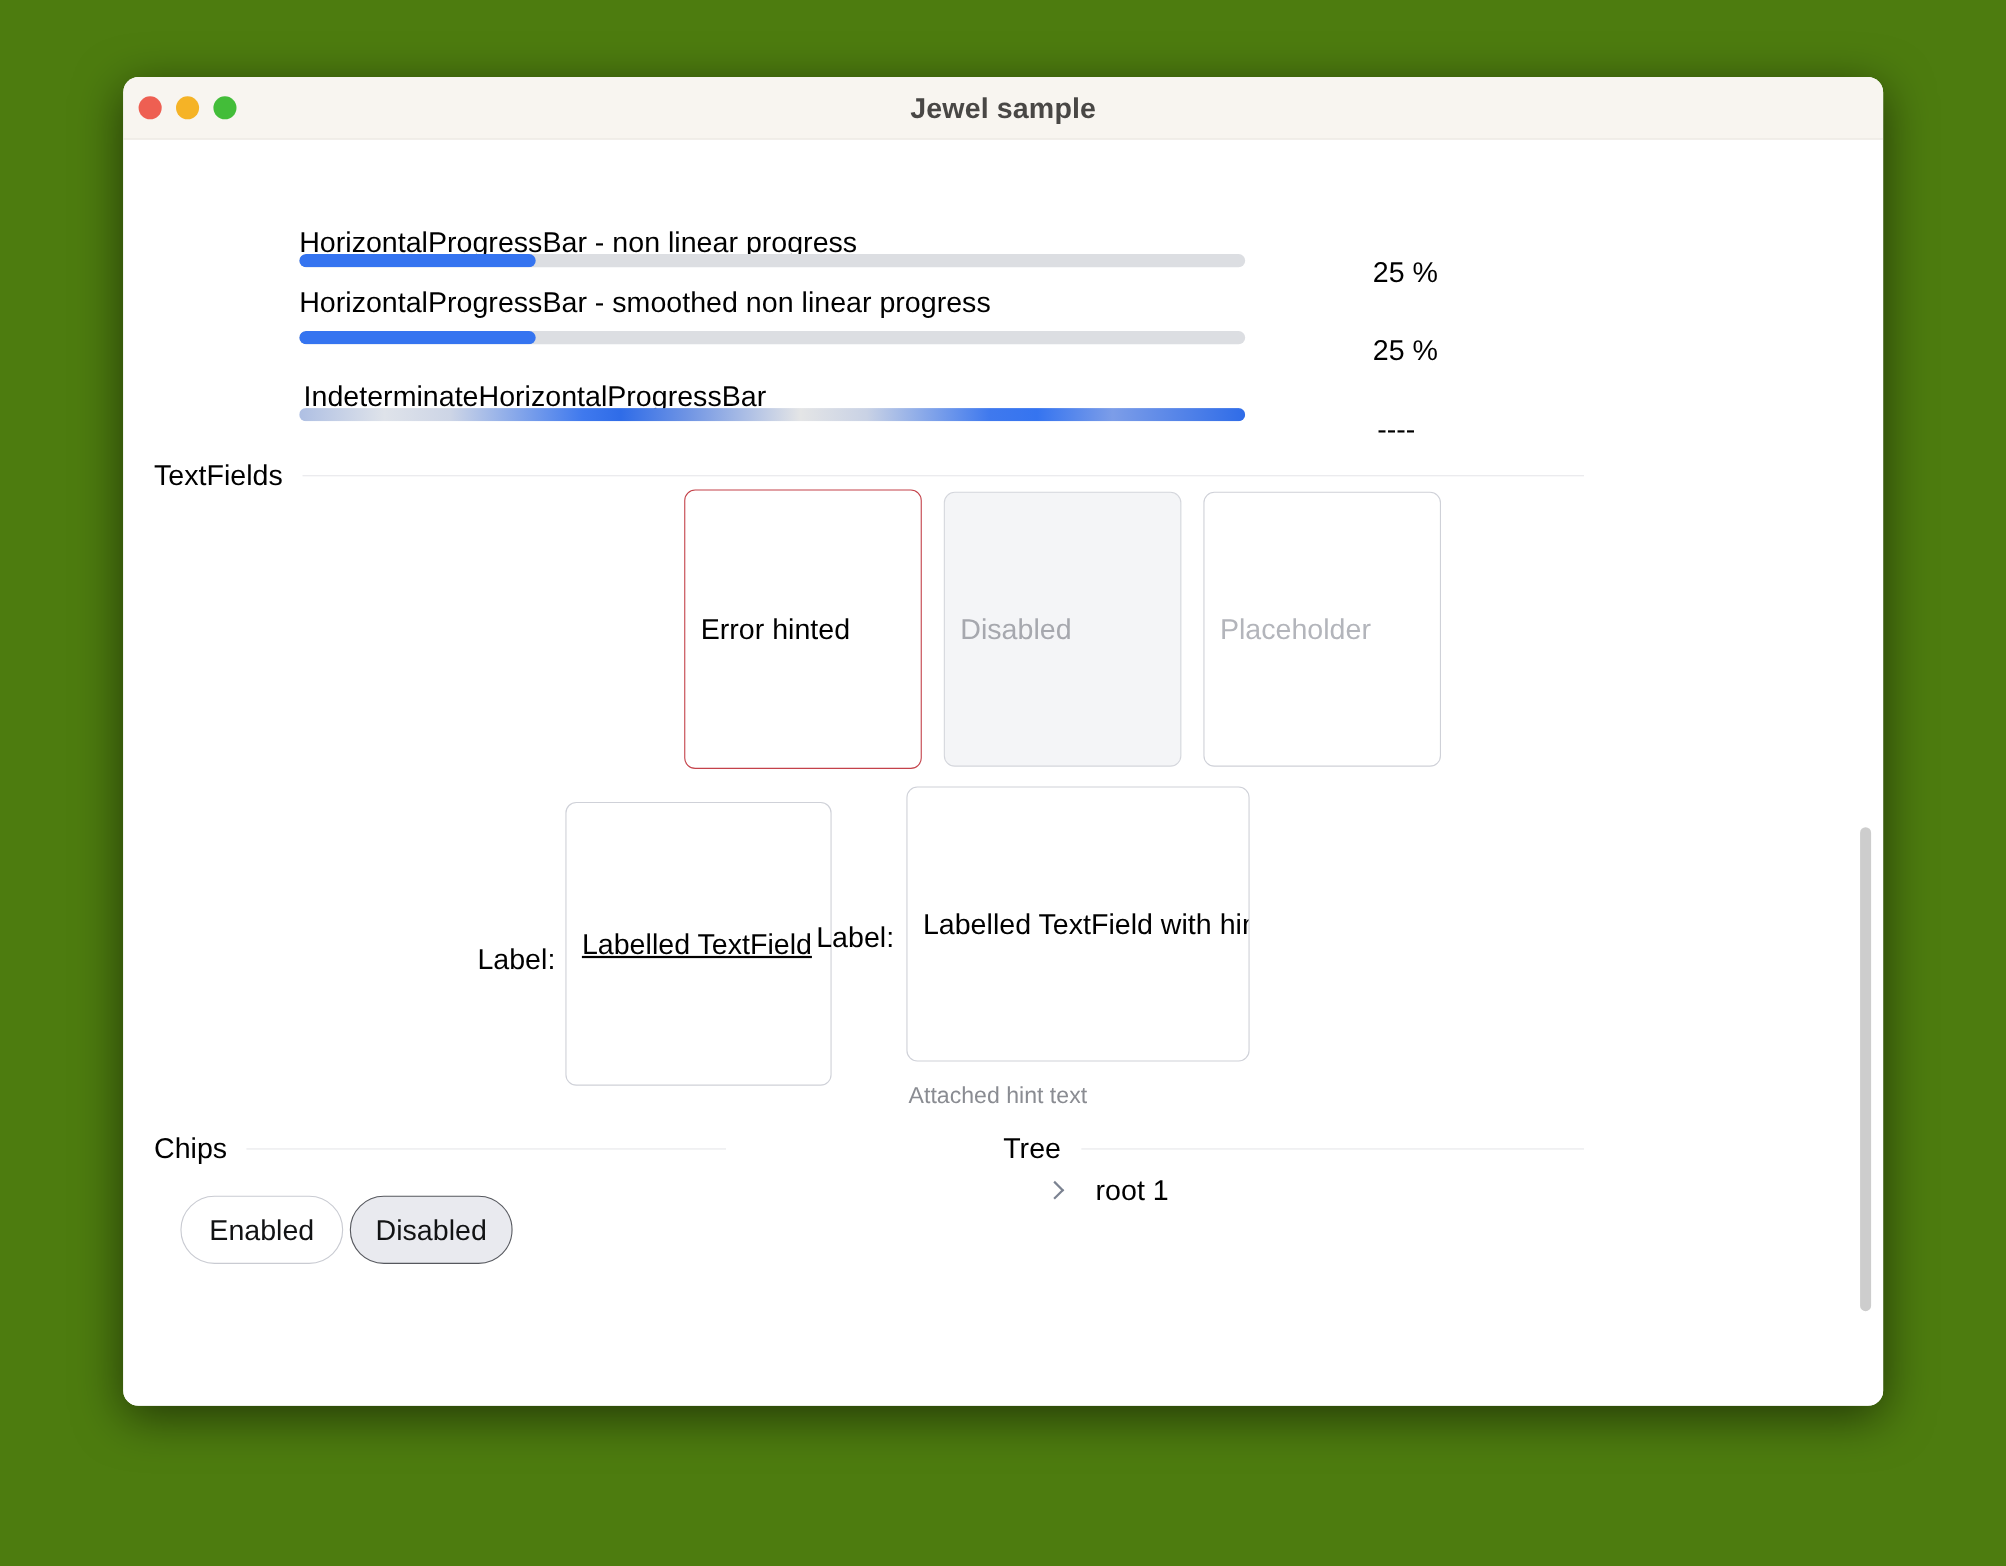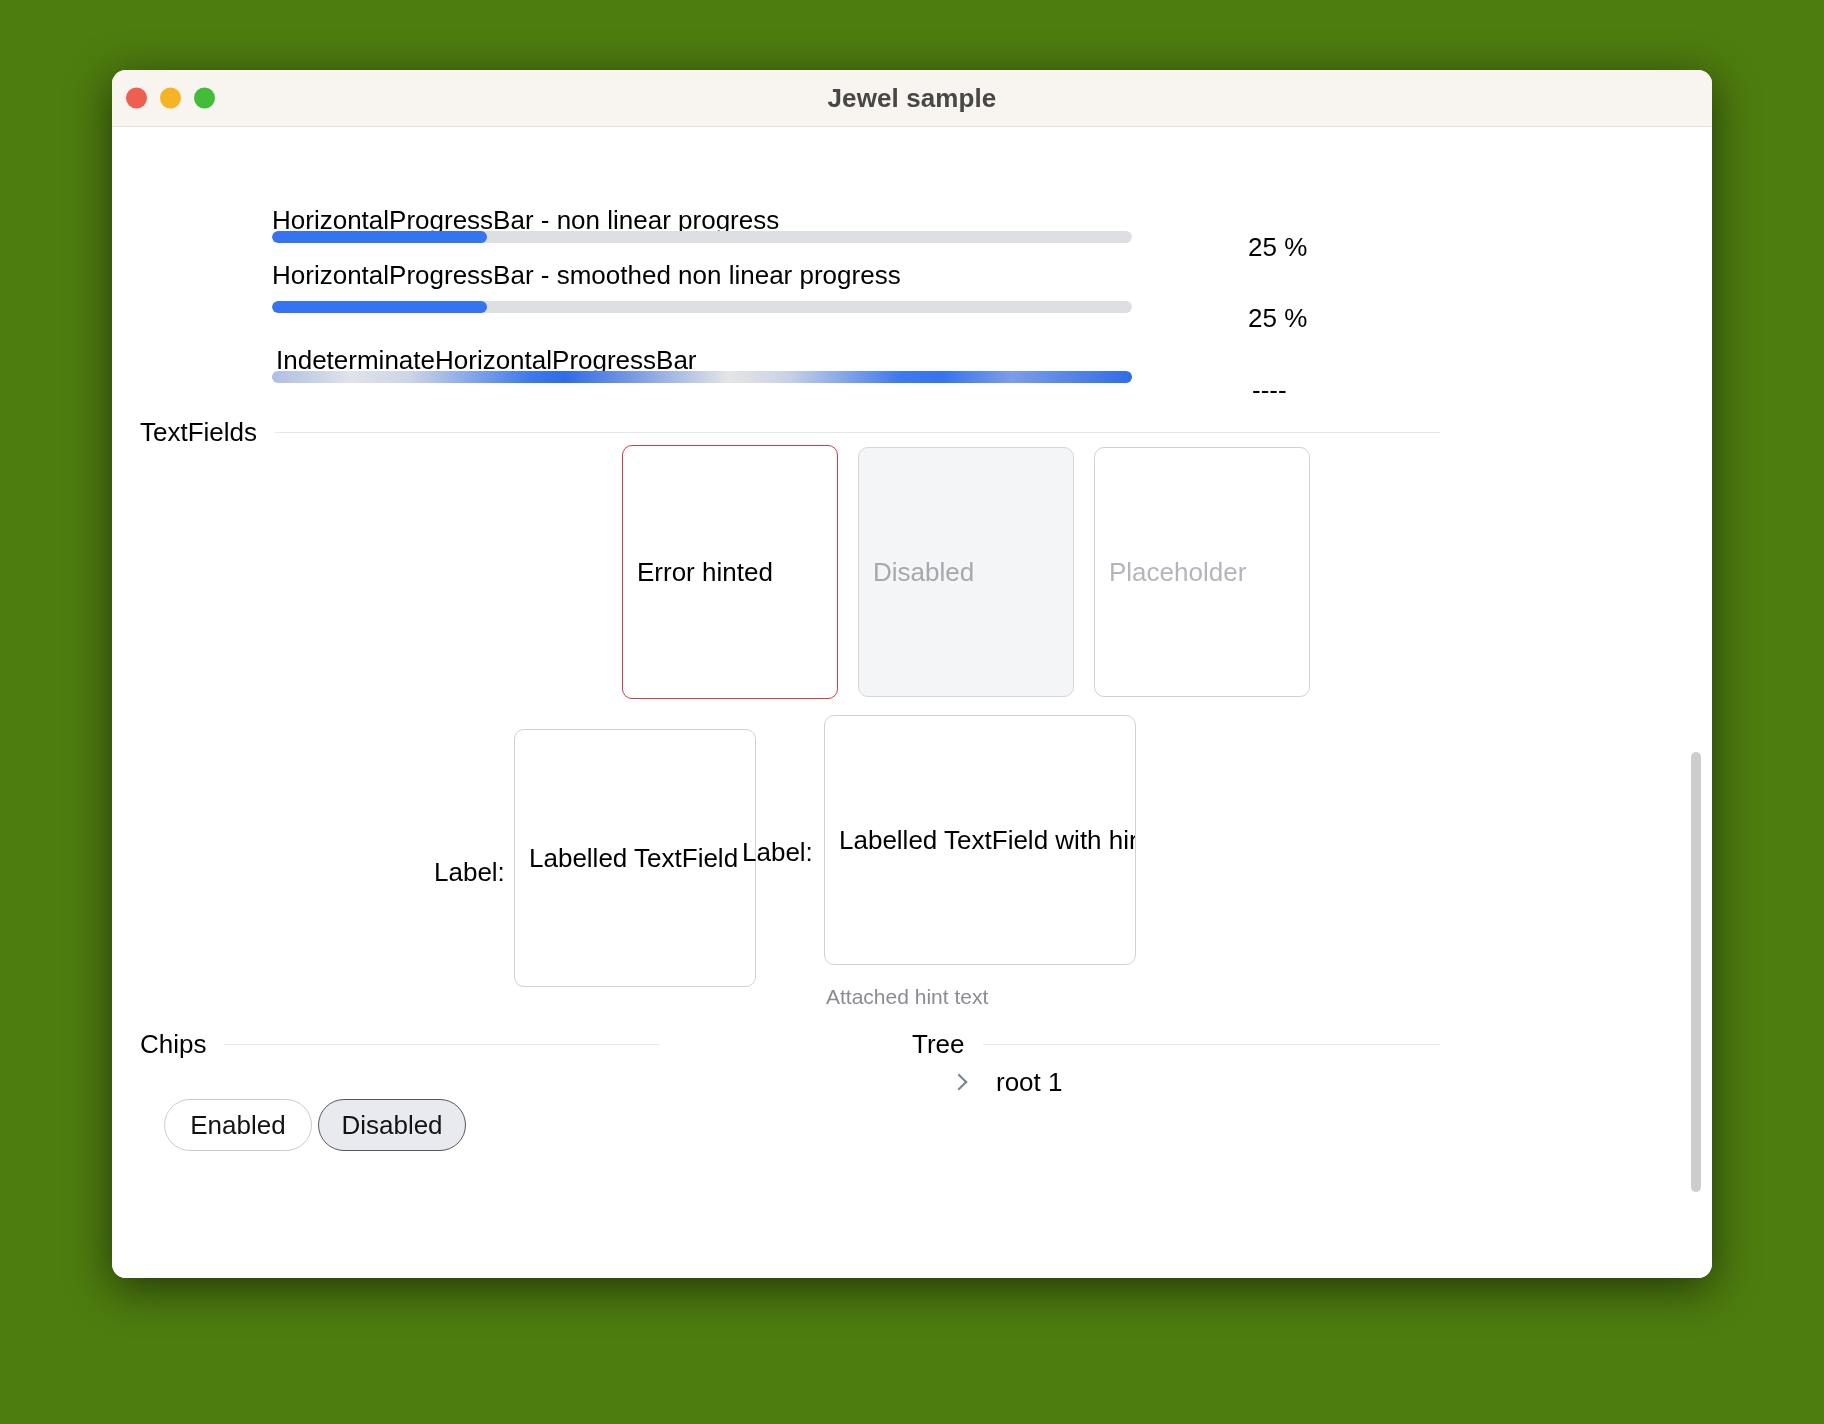--- a/index.html
+++ b/index.html
@@ -119,27 +119,26 @@
     font-size: 26px; color: #000; white-space: nowrap;
   }
   .hint-text {
     position: absolute;
     font-size: 21px; color: #8a8c92; white-space: nowrap;
   }
 
   
   .chip {
     position: absolute;
-    height: 52px;
+    height: 62px;
     border-radius: 33px;
     display: flex; align-items: center; justify-content: center;
     font-size: 26px; color: #121314;
     background: #fff;
     border: 1px solid #c9cbd2;
-    margin-top: 12px;
   }
   .chip.disabled {
     background: #e9eaef;
     border-color: #56585e;
   }
 
   
   .tree-row {
     position: absolute;
     display: flex; align-items: center; gap: 28px;
@@ -220,21 +219,21 @@
       </div>
 
 
       <div class="tf error" style="left:510px; top:318px; width:216px; height:254px;">Error hinted</div>
 
       <div class="tf disabled" style="left:746px; top:320px; width:216px; height:250px;">Disabled</div>
 
       <div class="tf placeholder" style="left:982px; top:320px; width:216px; height:250px;">Placeholder</div>
 
       <div class="field-label" style="left:322px; top:730px;">Label:</div>
-      <div class="tf" style="left:402px; top:602px; width:242px; height:258px;">Labelled TextField</div>
+      <div class="tf" style="left:402px; top:602px; width:242px; height:258px;text-decoration:underline;">Labelled TextField</div>
 
       <div class="field-label" style="left:630px; top:710px;">Label:</div>
       <div class="tf" style="left:712px; top:588px; width:312px; height:250px;">Labelled TextField with hint</div>
       <div class="hint-text" style="left:714px; top:858px;">Attached hint text</div>
 
       <div class="section" style="left:28px; top:902px; width:520px;">
         <div class="section-title">Chips</div>
         <div class="section-rule"></div>
       </div>
 

